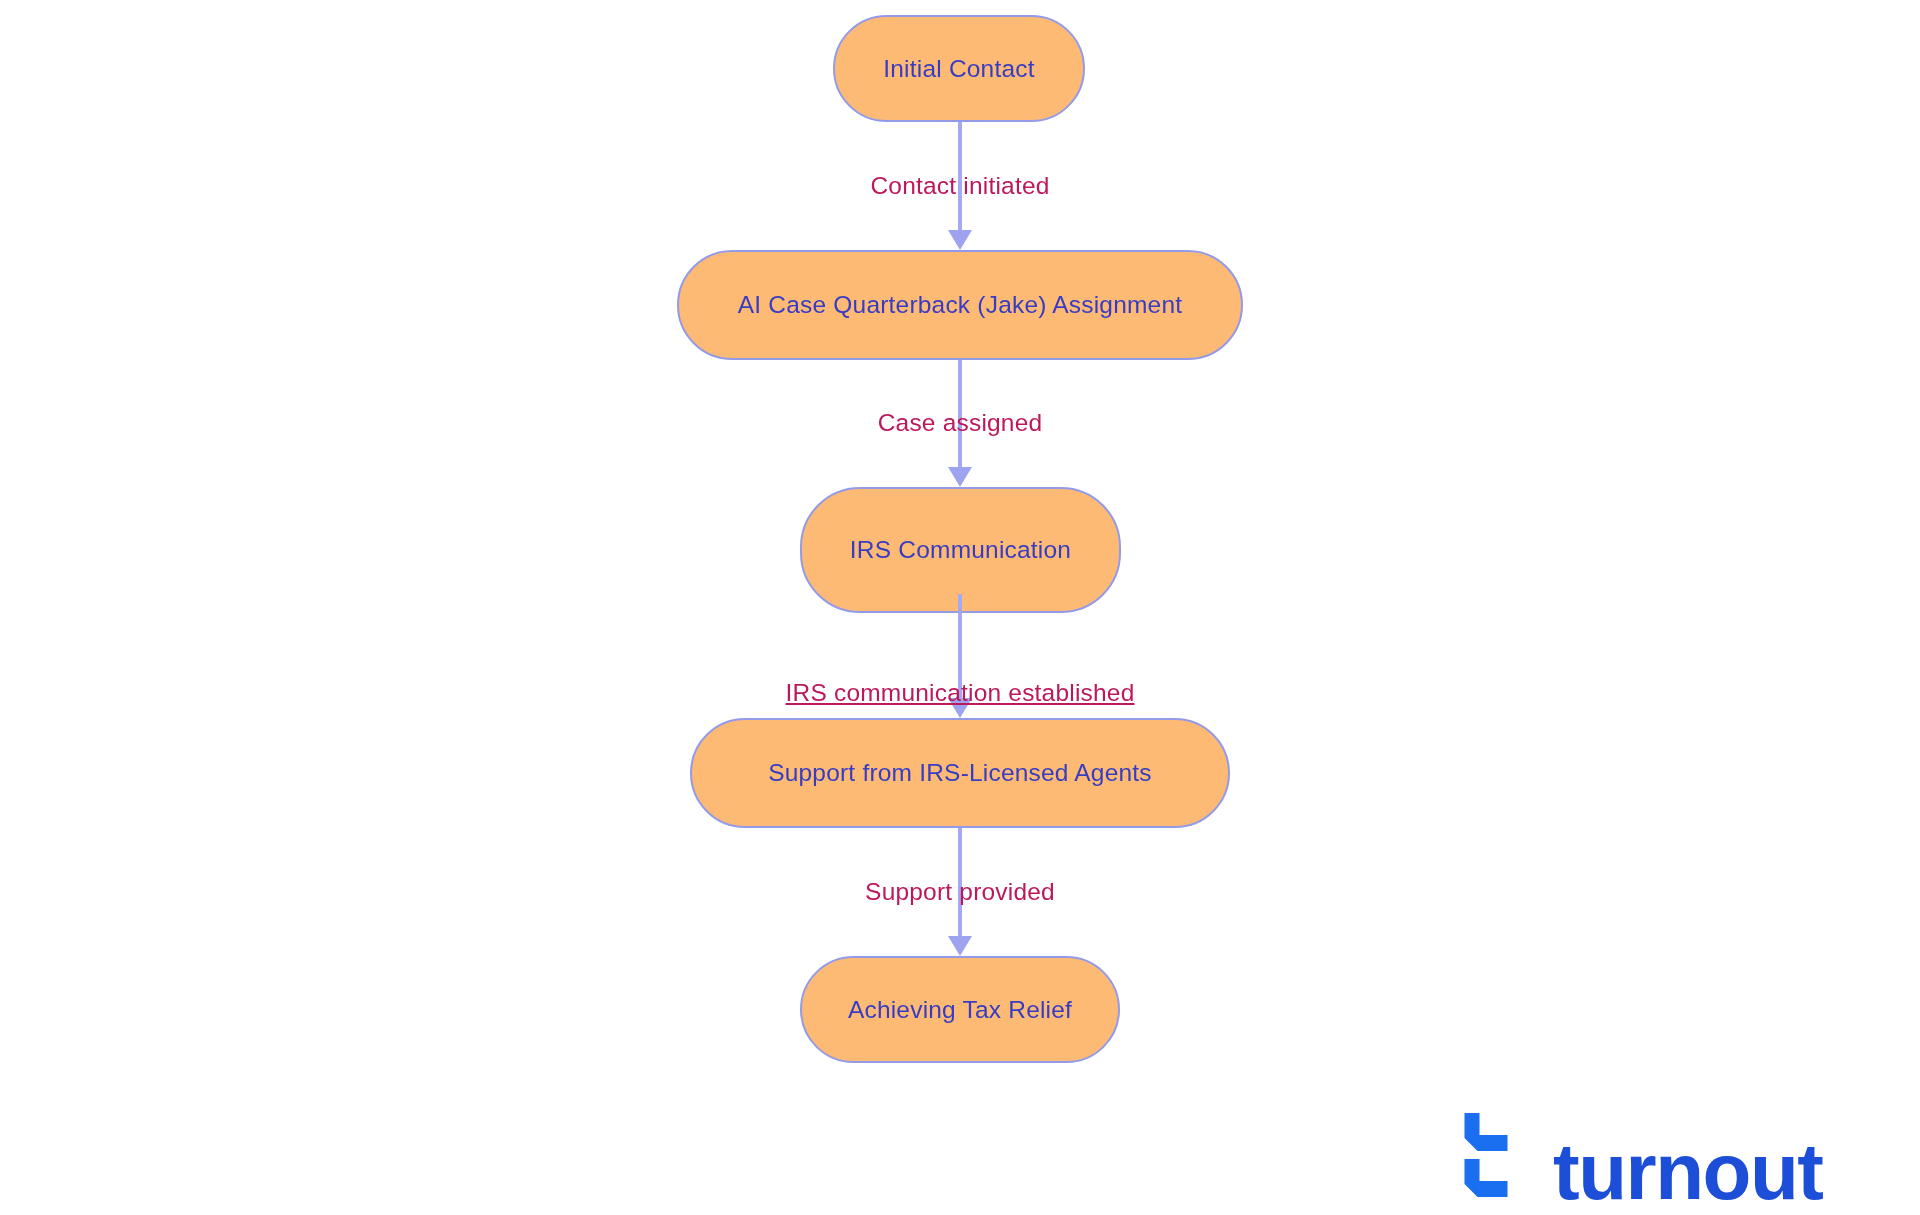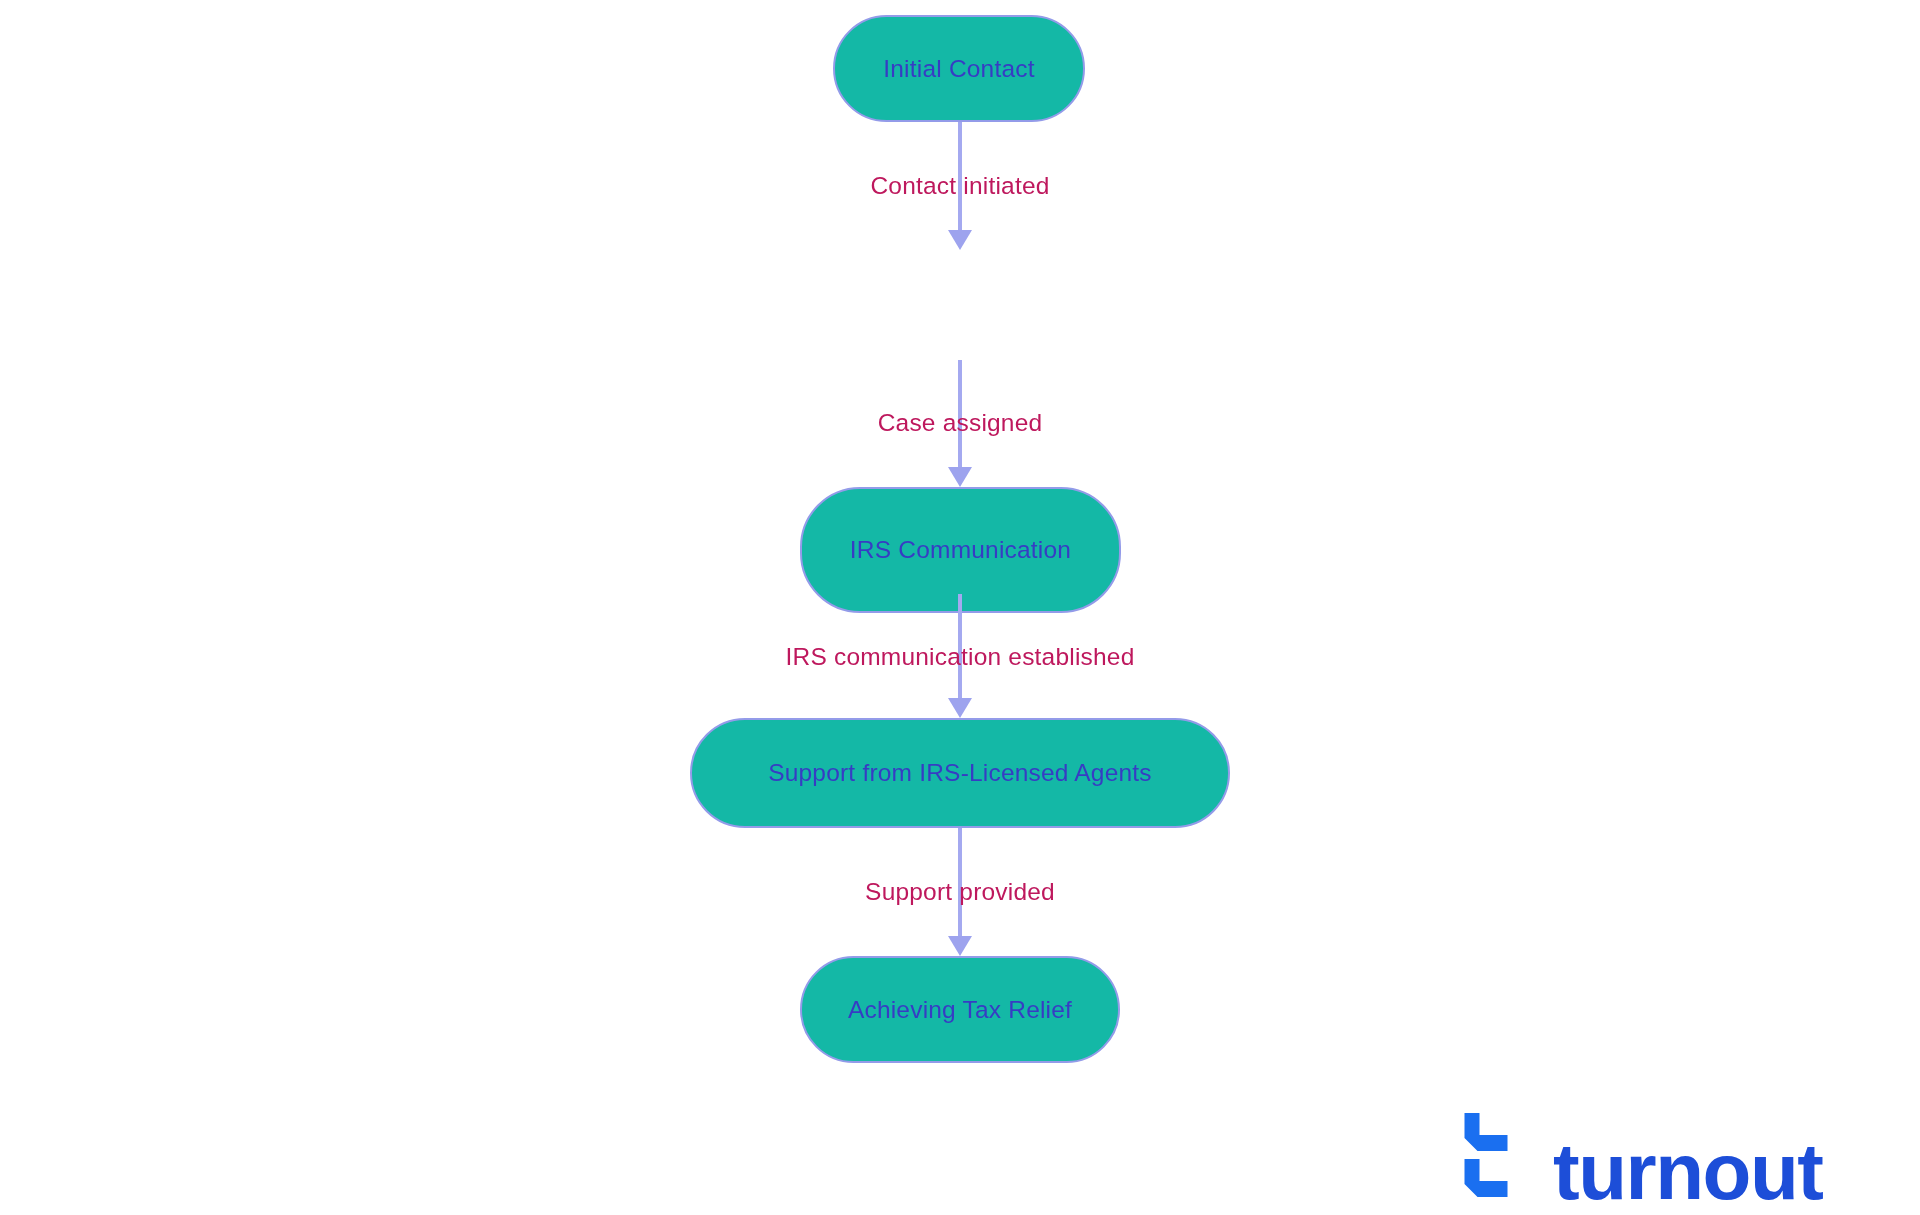--- a/index.html
+++ b/index.html
@@ -15,21 +15,21 @@
     background: #ffffff;
     overflow: hidden;
   }
 
   
   .node {
     position: absolute;
     display: flex;
     align-items: center;
     justify-content: center;
-    background: #14b8a6;
+    background: #fdba74;
     border: 2px solid #939be9;
     border-radius: 60px;
     color: #373cc4;
     font-size: 24.5px;
     letter-spacing: 0.2px;
     text-align: center;
     box-sizing: border-box;
     white-space: nowrap;
   }
   .node-1 { left: 833px; top:  15px; width: 252px; height: 107px; }
@@ -74,21 +74,21 @@
     left: 960px;
     transform: translateX(-50%);
     color: #be185d;
     font-size: 24.5px;
     letter-spacing: 0.2px;
     white-space: nowrap;
     line-height: 30px;
   }
   .edge-label-1 { top: 171px; }
   .edge-label-2 { top: 408px; }
-  .edge-label-3 { top: 642px; }
+  .edge-label-3 { top: 678px; text-decoration: underline; }
   .edge-label-4 { top: 877px; text-align: center; }
 
   
   .logo {
     position: absolute;
     left: 1464px;
     top: 1113px;
     height: 84px;
     display: flex;
     align-items: flex-end;
@@ -108,20 +108,23 @@
     color: #1d4ed8;
   }
 </style>
 </head>
 <body>
 
 <div class="canvas">
 
   <div class="node node-1">
     <span>Initial Contact</span>
+  </div>
+  <div class="node node-2">
+    <span>AI Case Quarterback (Jake) Assignment</span>
   </div>
   <div class="node node-3">
     <span>IRS Communication</span>
   </div>
   <div class="node node-5">
     <span>Achieving Tax Relief</span>
   </div>
   <div class="node node-4">
     <span>Support from IRS-Licensed Agents</span>
   </div>

